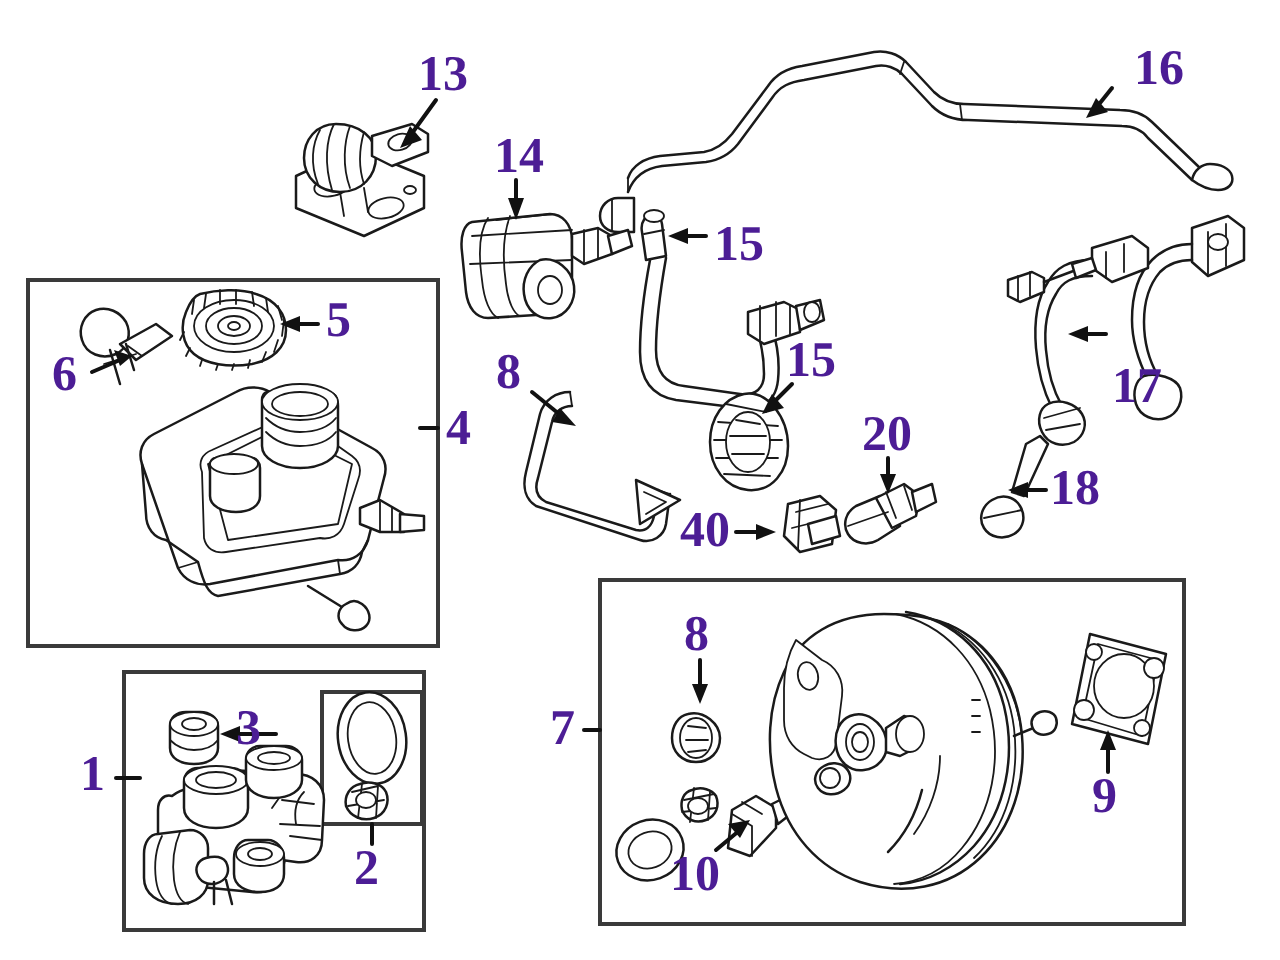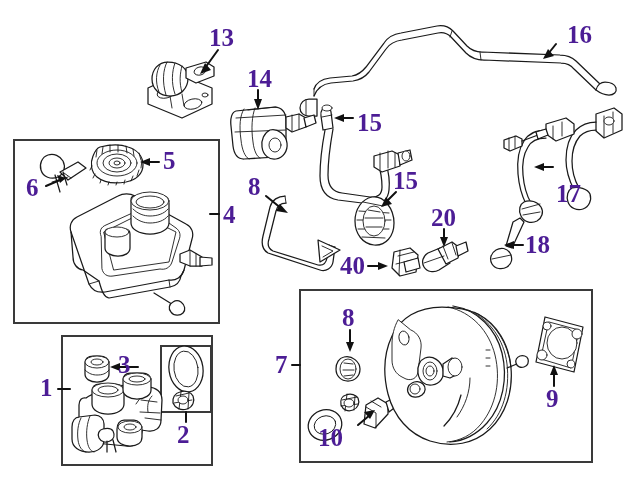--- a/index.html
+++ b/index.html
@@ -412,21 +412,21 @@
 
   <div class="lbl" style="left:40px;top:375px;">1</div>
   <div class="lbl" style="left:177px;top:422px;">2</div>
   <div class="lbl" style="left:118px;top:352px;">3</div>
   <div class="lbl" style="left:223px;top:202px;">4</div>
   <div class="lbl" style="left:163px;top:148px;">5</div>
   <div class="lbl" style="left:26px;top:175px;">6</div>
   <div class="lbl" style="left:275px;top:352px;">7</div>
   <div class="lbl" style="left:342px;top:305px;">8</div>
   <div class="lbl" style="left:546px;top:386px;">9</div>
-  <div class="lbl" style="left:318px;top:425px;">10</div>
+  <div class="lbl" style="left:335px;top:425px;">10</div>
   <div class="lbl" style="left:247px;top:66px;">14</div>
   <div class="lbl" style="left:393px;top:168px;">15</div>
   <div class="lbl" style="left:209px;top:25px;">13</div>
   <div class="lbl" style="left:248px;top:174px;">8</div>
   <div class="lbl" style="left:357px;top:110px;">15</div>
   <div class="lbl" style="left:551px;top:22px;margin-left:16px;">16</div>
   <div class="lbl" style="left:556px;top:154px;margin-top:27px;">17</div>
   <div class="lbl" style="left:525px;top:232px;">18</div>
   <div class="lbl" style="left:431px;top:205px;">20</div>
   <div class="lbl" style="left:340px;top:253px;">40</div>

